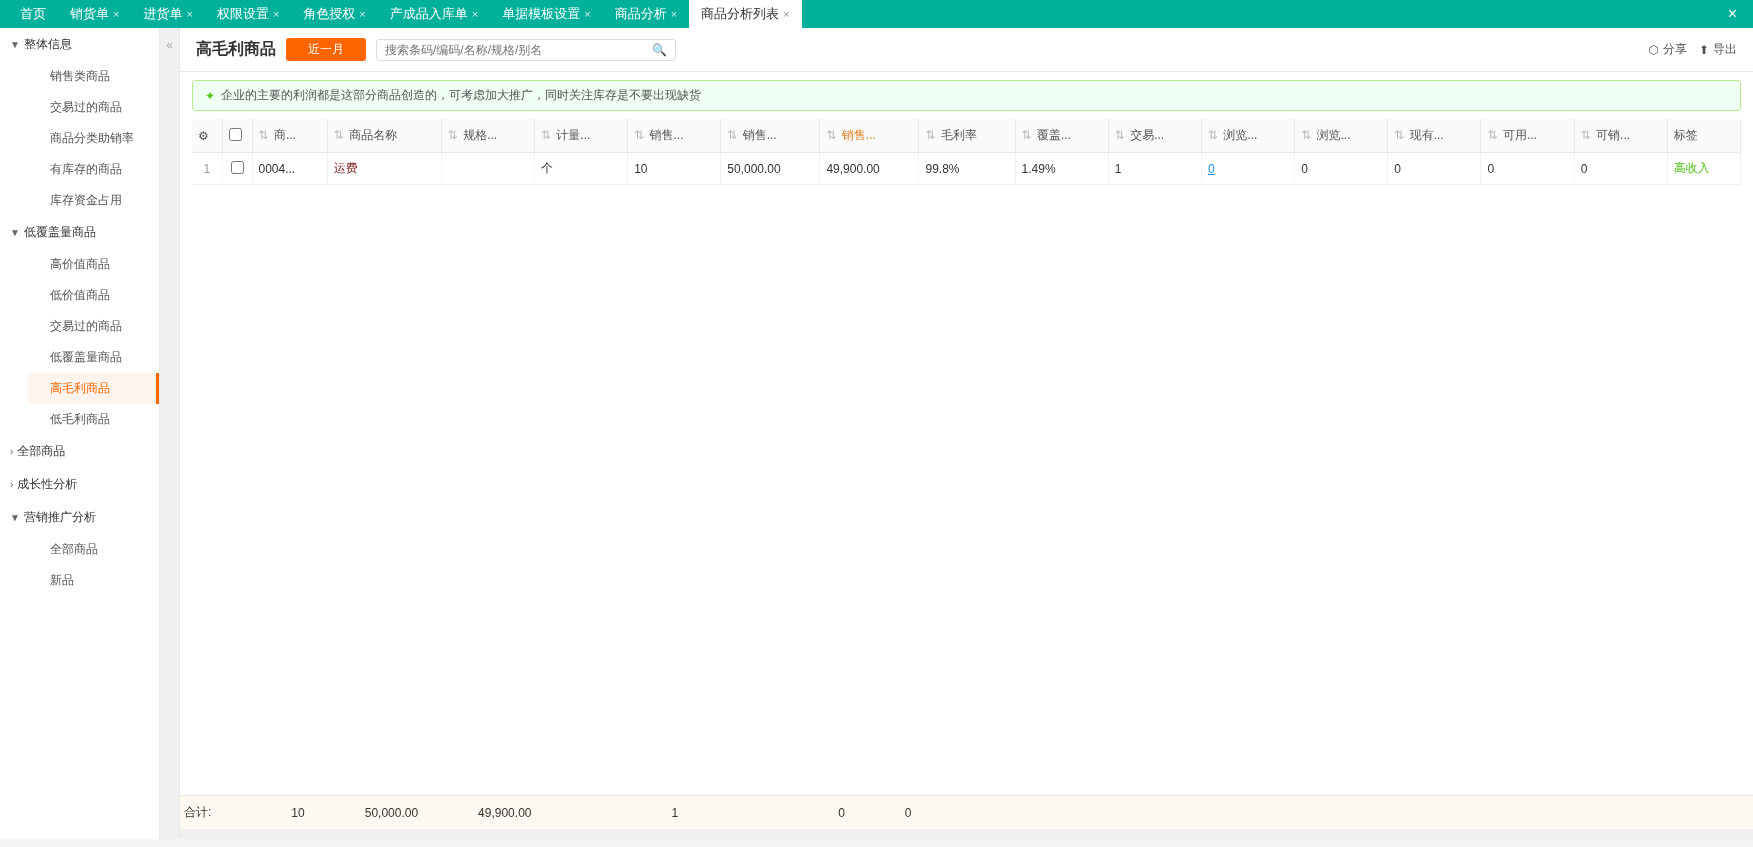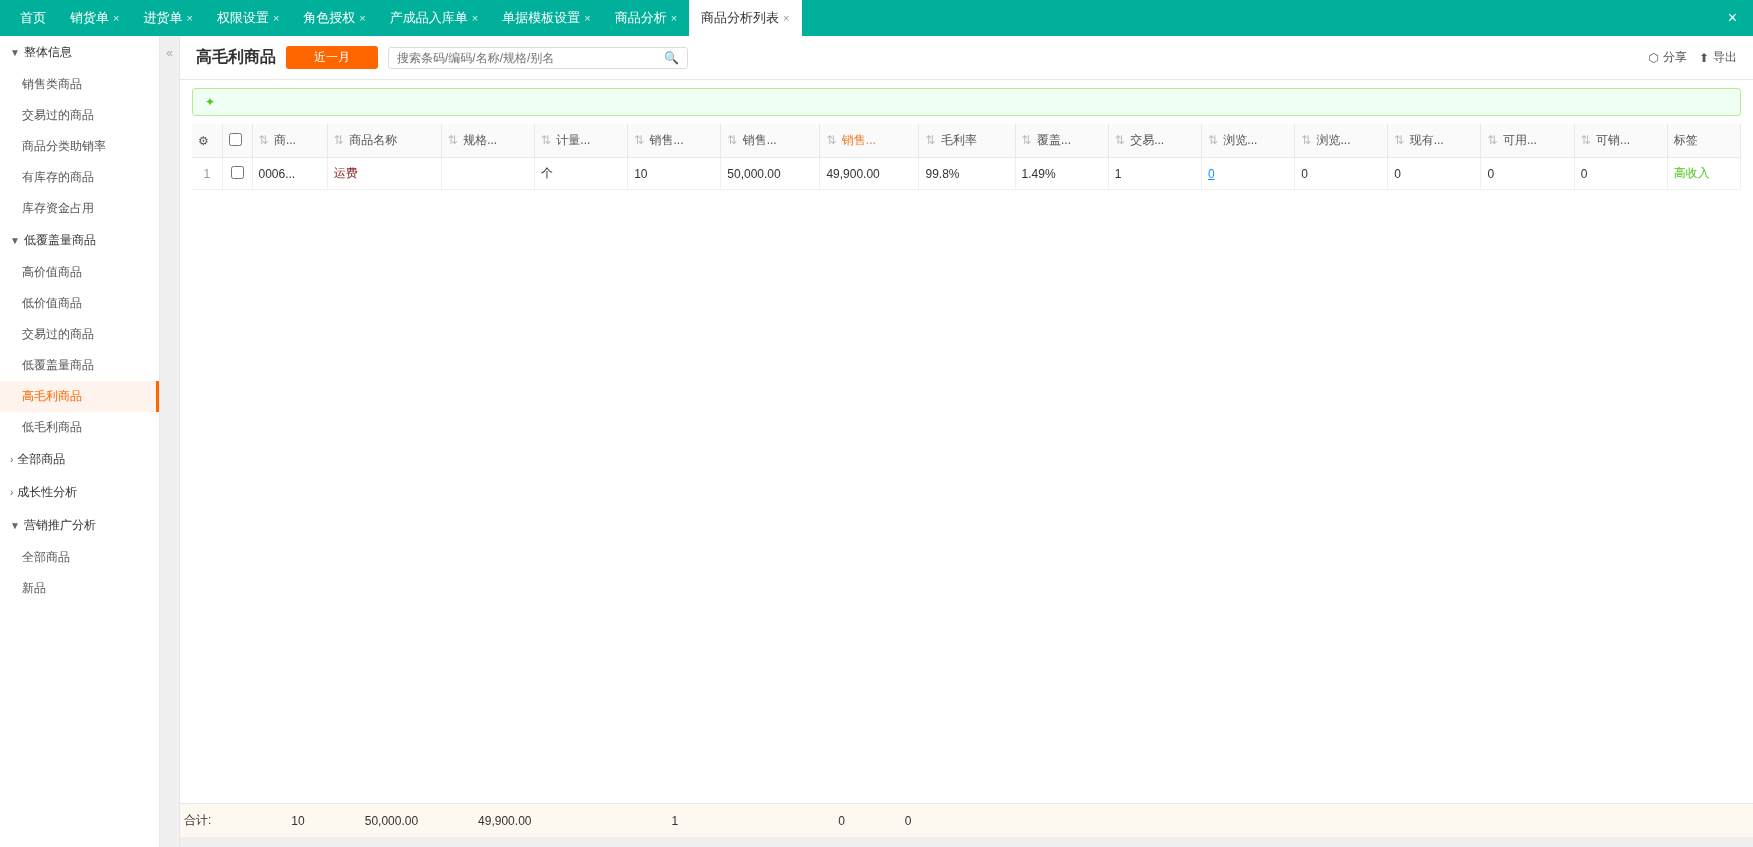--- a/index.html
+++ b/index.html
@@ -3,21 +3,21 @@
   <meta charset="utf-8">
   <style>
     * { margin: 0; padding: 0; box-sizing: border-box; }
     body { font-family: 'Microsoft YaHei', Arial, sans-serif; font-size: 12px; background: #f5f5f5; overflow: hidden; width: 1753px; height: 847px; }
 
     
     .top-nav {
       display: flex;
       align-items: center;
       background: #00b09b;
-      height: 36px;
+      height: 28px;
       padding: 0 8px;
       color: white;
       flex-shrink: 0;
     }
     .top-nav .nav-item {
       padding: 0 12px;
       height: 36px;
       display: flex;
       align-items: center;
       cursor: pointer;
@@ -71,20 +71,21 @@
       margin-right: 4px;
       font-size: 10px;
       color: #666;
     }
     .sidebar-item {
       padding: 7px 10px 7px 22px;
       font-size: 12px;
       color: #555;
       cursor: pointer;
       white-space: nowrap;
+      margin-left: 28px;
     }
     .sidebar-item.active {
       background: #fff3ee;
       color: #ff6600;
       border-right: 3px solid #ff6600;
     }
 
     
     .collapse-btn {
       width: 20px;
@@ -119,21 +120,21 @@
     .content-title {
       font-size: 16px;
       font-weight: bold;
       color: #333;
     }
     .filter-btn {
       background: #ff6600;
       color: white;
       border: none;
       border-radius: 3px;
-      padding: 3px 28px;
+      padding: 3px 22px;
       font-size: 12px;
       cursor: pointer;
     }
     .search-box {
       display: flex;
       align-items: flex-end;
       border: 1px solid #ddd;
       border-radius: 3px;
       padding: 3px 8px;
       flex: 1;
@@ -375,20 +376,21 @@
           </div>
           <div class="action-btn">
             <span>⬆</span>
             <span>导出</span>
           </div>
         </div>
       </div>
 
       <div class="info-banner">
         <span class="info-icon">✦</span>
+        <span>企业的主要的利润都是这部分商品创造的，可考虑加大推广，同时关注库存是不要出现缺货</span>
       </div>
 
       <div class="table-wrapper">
         <table>
           <thead>
             <tr>
               <th style="width:30px;">
                 <span>⚙</span>
               </th>
               <th style="width:30px;">
@@ -457,21 +459,21 @@
               <th>
                 <span>标签</span>
               </th>
             </tr>
           </thead>
           <tbody id="table-body">
 
           <tr>
       <td class="row-num">1</td>
       <td class="checkbox-cell"><input type="checkbox" style=""></td>
-      <td>0006...</td>
+      <td>0004...</td>
       <td style="color:#7f1d1d;cursor:pointer;">运费</td>
       <td></td>
       <td>个</td>
       <td>10</td>
       <td>50,000.00</td>
       <td>49,900.00</td>
       <td>99.8%</td>
       <td>1.49%</td>
       <td>1</td>
       <td style="color:#1890ff;cursor:pointer;text-decoration:underline;">0</td>

